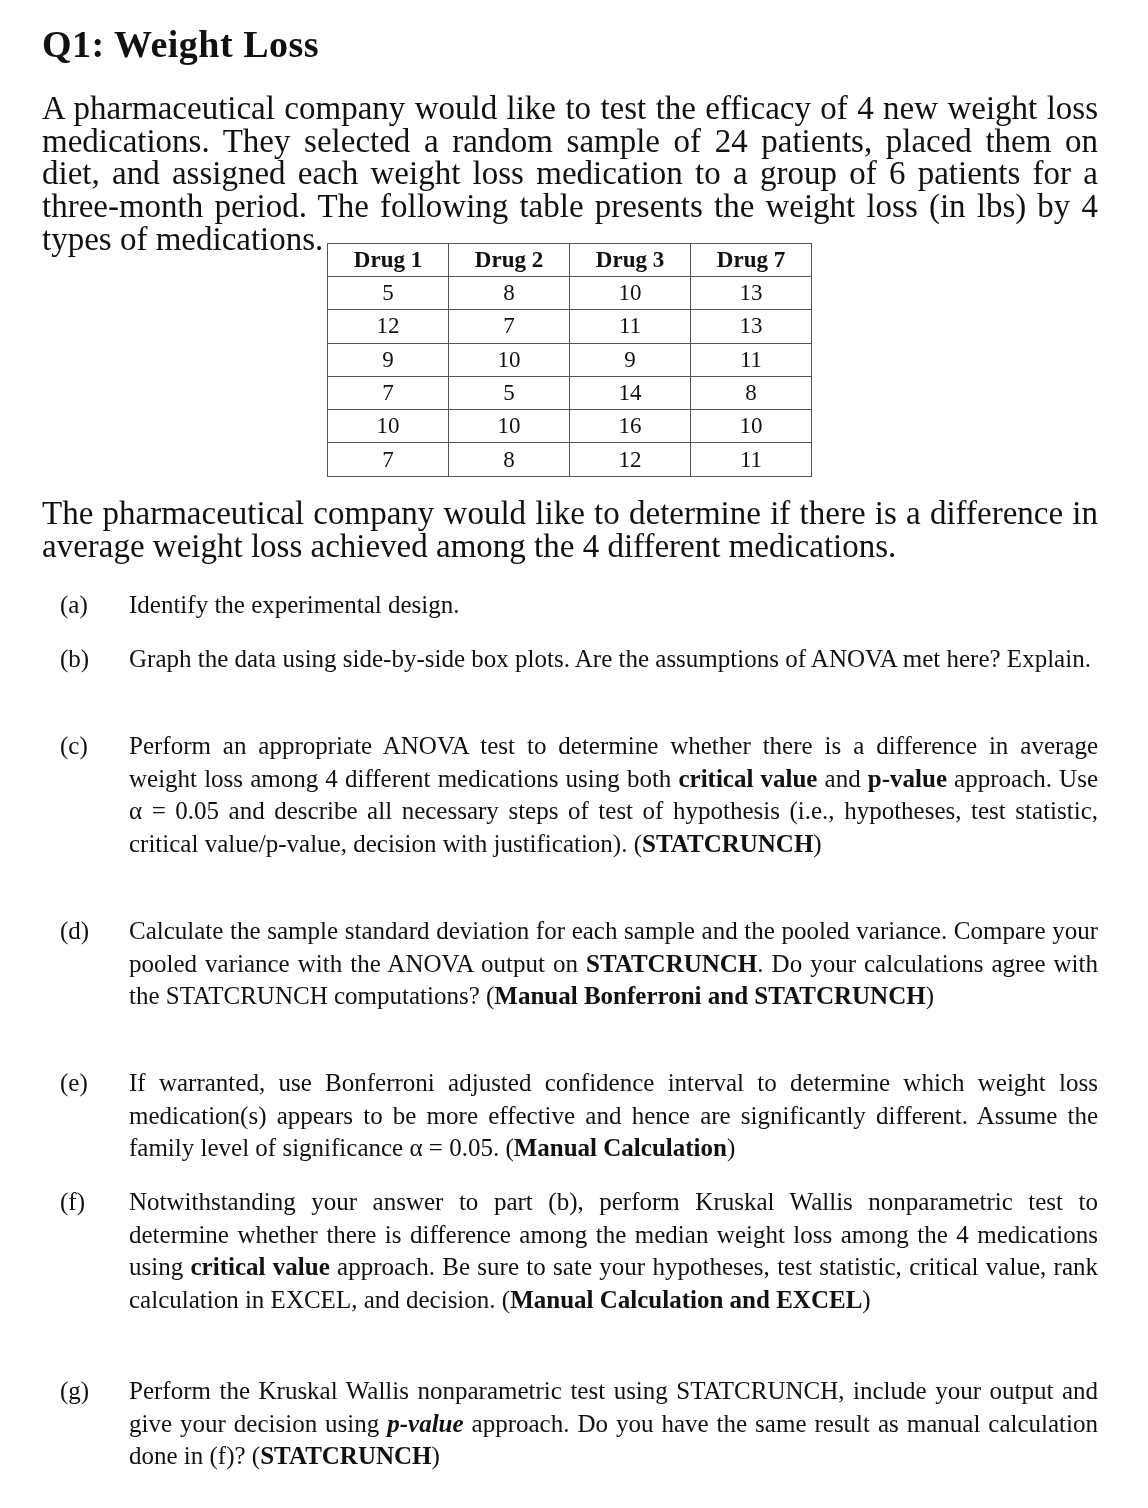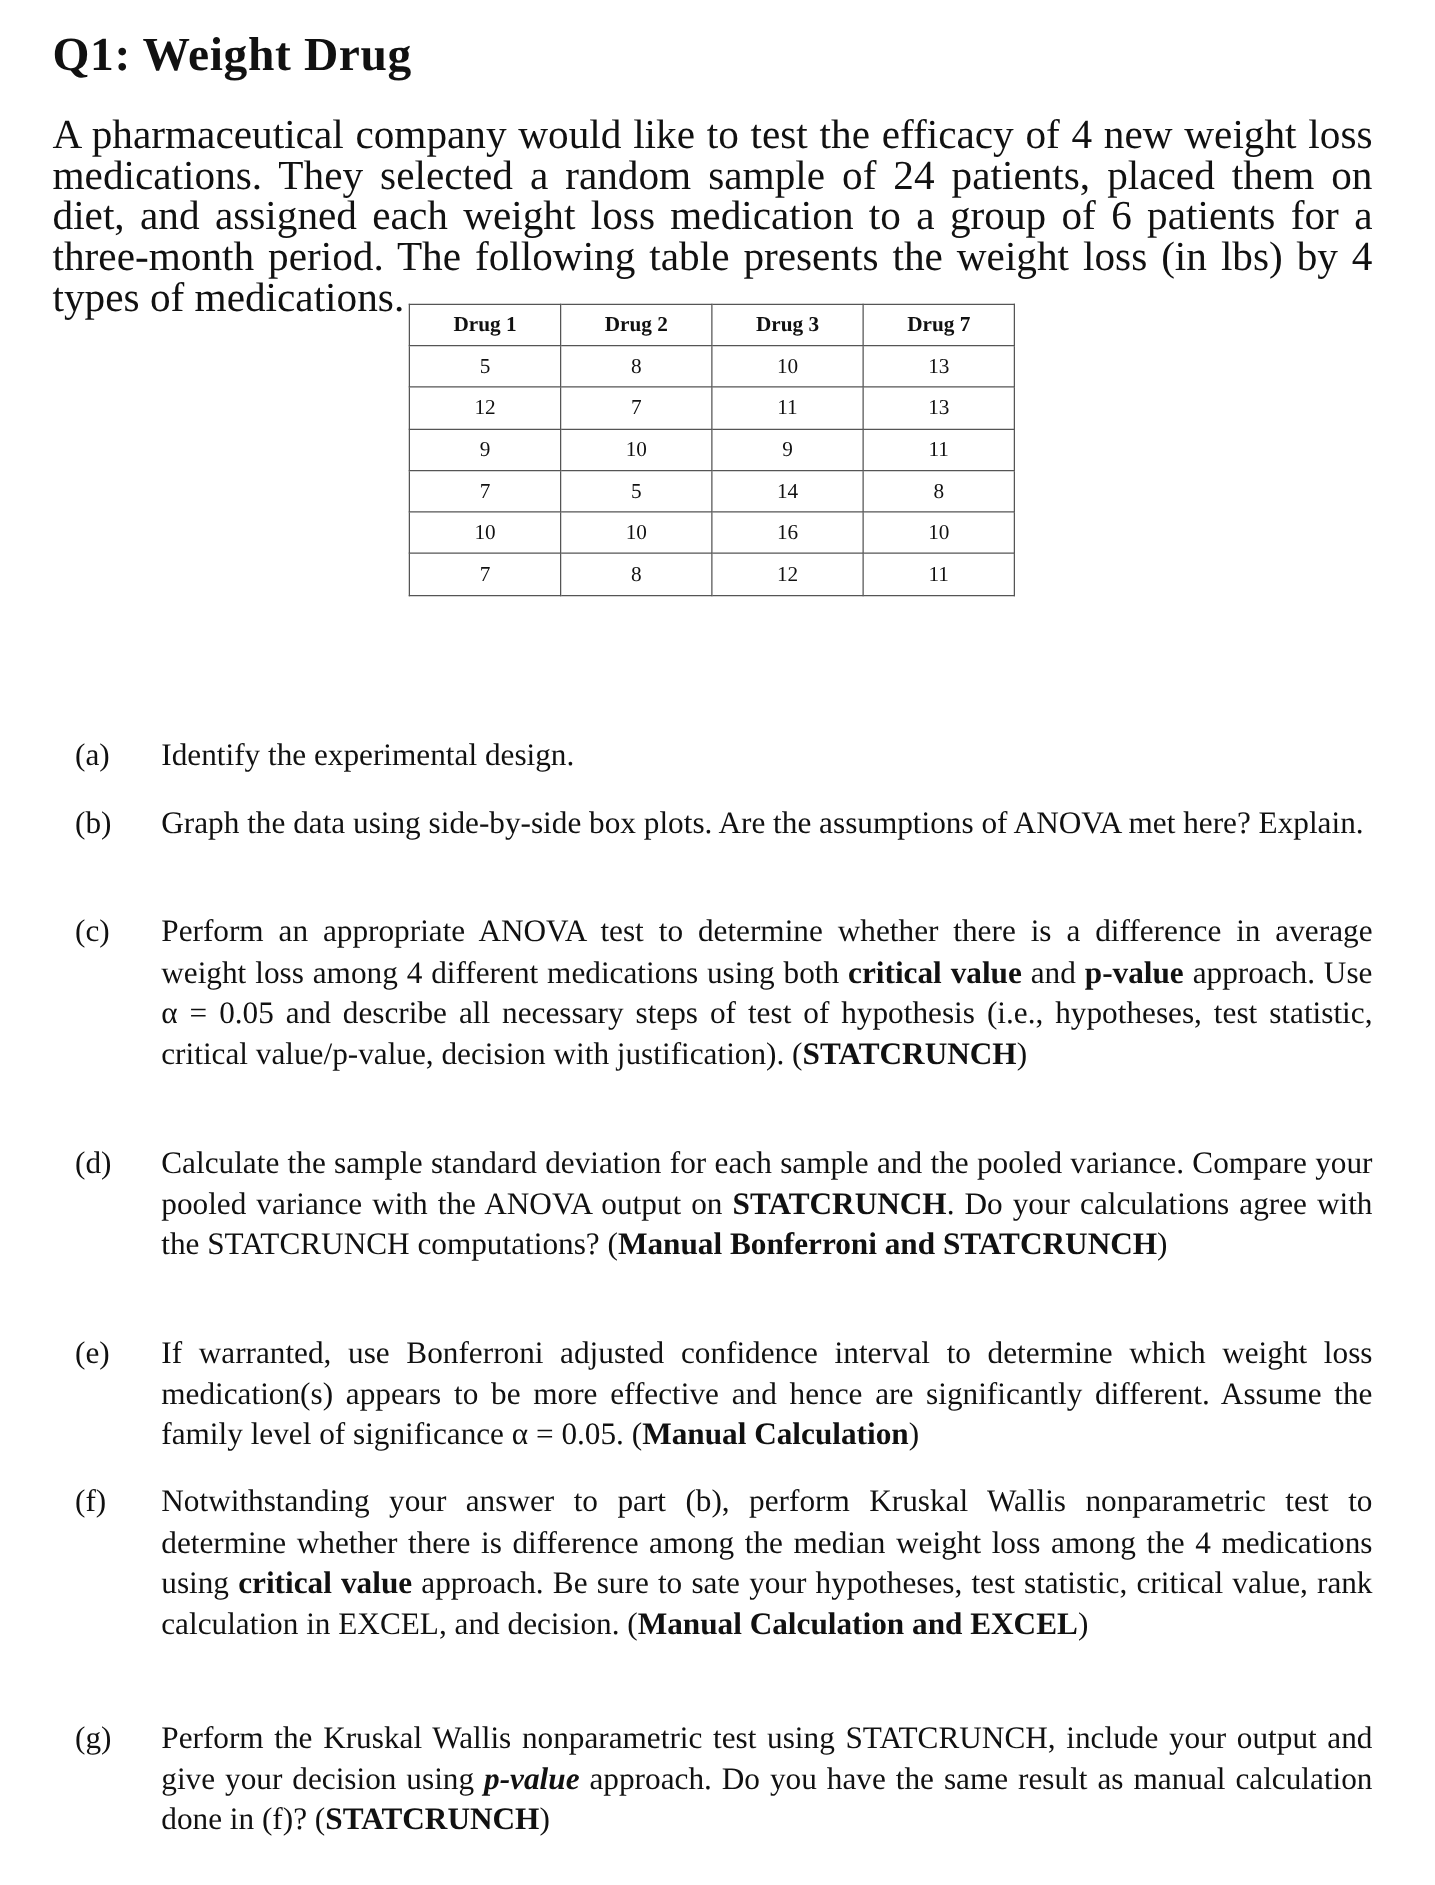--- a/index.html
+++ b/index.html
@@ -18,41 +18,41 @@
     position: absolute; left: 42px; width: 1056px;
     font-family: "Liberation Serif", "DejaVu Serif", serif;
     font-size: 33px; line-height: 32.7px; text-align: justify;
   }
   .intro { top: 92px; }
   .followup { top: 497px; }
   table.data {
     position: absolute; left: 327px; top: 243px;
     border-collapse: collapse;
     font-family: "Liberation Serif", "DejaVu Serif", serif;
-    font-size: 17px;
+    font-size: 23px;
   }
   table.data th, table.data td {
     border: 1.5px solid #555; text-align: center; height: 32.3px; padding: 0;
   }
   table.data th { font-weight: bold; width: 120px; height: 32px; }
   .parts {
     position: absolute; left: 42px; top: 585px; width: 1056px;
     font-family: "Liberation Serif", "DejaVu Serif", serif;
     font-size: 25px; line-height: 32.7px;
   }
   .part { position: absolute; left: 0; width: 1056px; }
   .label { position: absolute; left: 18px; top: 0; }
   .ptext { margin-left: 87px; text-align: justify; }
   b { font-weight: bold; }
 </style>
 </head>
 <body>
 
 <div class="page">
-  <div class="title">Q1: Weight Drug</div>
+  <div class="title">Q1: Weight Loss</div>
   <div class="para intro">A pharmaceutical company would like to test the efficacy of 4 new weight loss medications. They selected a random sample of 24 patients, placed them on diet, and assigned each weight loss medication to a group of 6 patients for a three-month period. The following table presents the weight loss (in lbs) by 4 types of medications.</div>
 
   <table class="data">
     <thead>
       <tr>
         <th>Drug 1</th>
         <th>Drug 2</th>
         <th>Drug 3</th>
         <th>Drug 7</th>
       </tr>
@@ -90,20 +90,21 @@
       </tr>
       <tr>
         <td>7</td>
         <td>8</td>
         <td>12</td>
         <td>11</td>
       </tr>
     </tbody>
   </table>
 
+  <div class="para followup">The pharmaceutical company would like to determine if there is a difference in average weight loss achieved among the 4 different medications.</div>
 
   <div class="parts">
     <div class="part" style="top:4px;">
       <span class="label">(a)</span>
       <div class="ptext">Identify the experimental design.</div>
     </div>
 
     <div class="part" style="top:58px;">
       <span class="label">(b)</span>
       <div class="ptext">Graph the data using side-by-side box plots. Are the assumptions of ANOVA met here? Explain.</div>

